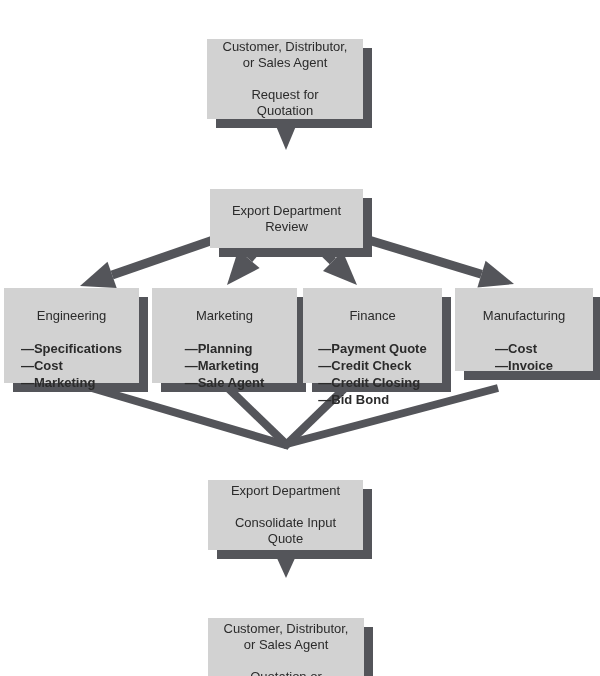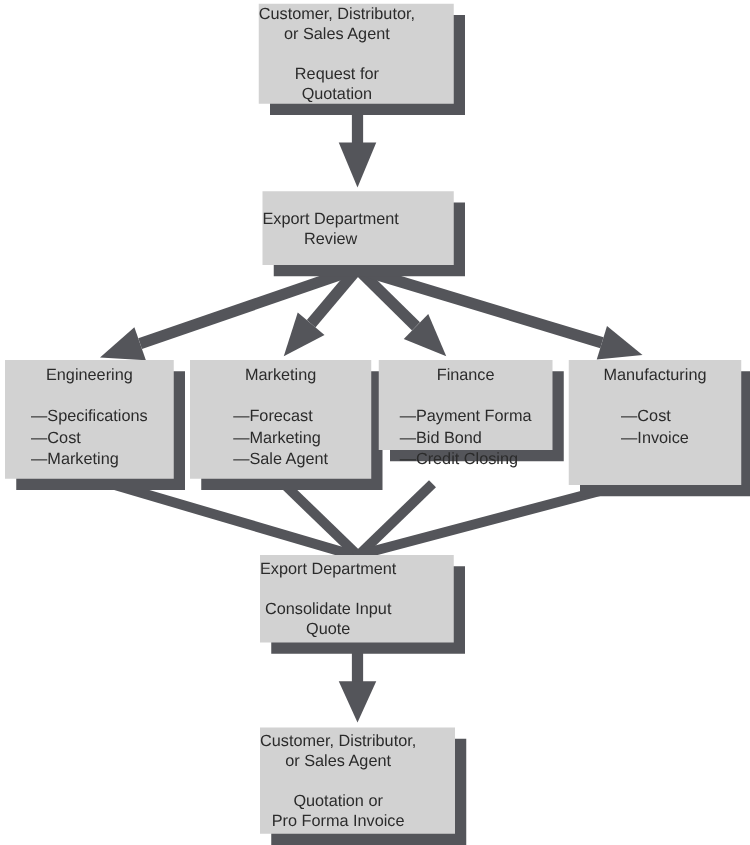--- a/index.html
+++ b/index.html
@@ -34,32 +34,35 @@
     z-index: 1;
     background: var(--box-fill);
     box-shadow: 9px 9px 0 0 var(--shadow);
     color: var(--text);
     font-size: 13px;
     line-height: 16px;
   }
   .node.center {
     display: flex;
     align-items: center;
+    justify-content: center;
     text-align: center;
+    margin-top: 36px;
   }
   .node-text { white-space: pre-line; }
-  .node.dept { padding-top: 4px; text-align: center; }
+  .node.dept { padding-top: 20px; text-align: center; }
   .dept-title { line-height: 16px; }
   .dept-items {
     margin-top: 16px;
     width: max-content;
     margin-left: auto;
     margin-right: auto;
     text-align: left;
     line-height: 17px;
+    font-weight: bold;
   }
 </style>
 </head>
 <body>
 
 <div class="stage">
 
   <svg class="arrows" width="600" height="676" viewBox="0 0 600 676">
 
     <g>
@@ -121,36 +124,37 @@
     <div class="dept-items">
       <div class="dept-item">—Specifications</div>
       <div class="dept-item">—Cost</div>
       <div class="dept-item">—Marketing</div>
     </div>
   </div>
 
   <div class="node dept" style="left:152px; top:288px; width:145px; height:95px;">
     <div class="dept-title">Marketing</div>
     <div class="dept-items">
-      <div class="dept-item">—Forecast</div>
+      <div class="dept-item">—Planning</div>
       <div class="dept-item">—Marketing</div>
       <div class="dept-item">—Sale Agent</div>
     </div>
   </div>
 
-  <div class="node dept" style="left:303px; top:288px; width:139px; height:72px;">
+  <div class="node dept" style="left:303px; top:288px; width:139px; height:95px;">
     <div class="dept-title">Finance</div>
     <div class="dept-items">
-      <div class="dept-item">—Payment Forma</div>
+      <div class="dept-item">—Payment Quote</div>
+      <div class="dept-item">—Credit Check</div>
+      <div class="dept-item">—Credit Closing</div>
       <div class="dept-item">—Bid Bond</div>
-      <div class="dept-item">—Credit Closing</div>
     </div>
   </div>
 
-  <div class="node dept" style="left:455px; top:288px; width:138px; height:100px;">
+  <div class="node dept" style="left:455px; top:288px; width:138px; height:83px;">
     <div class="dept-title">Manufacturing</div>
     <div class="dept-items">
       <div class="dept-item">—Cost</div>
       <div class="dept-item">—Invoice</div>
     </div>
   </div>
 
   <div class="node center" style="left:208px; top:444px; width:155px; height:70px;">
     <div class="node-text">Export Department
 

